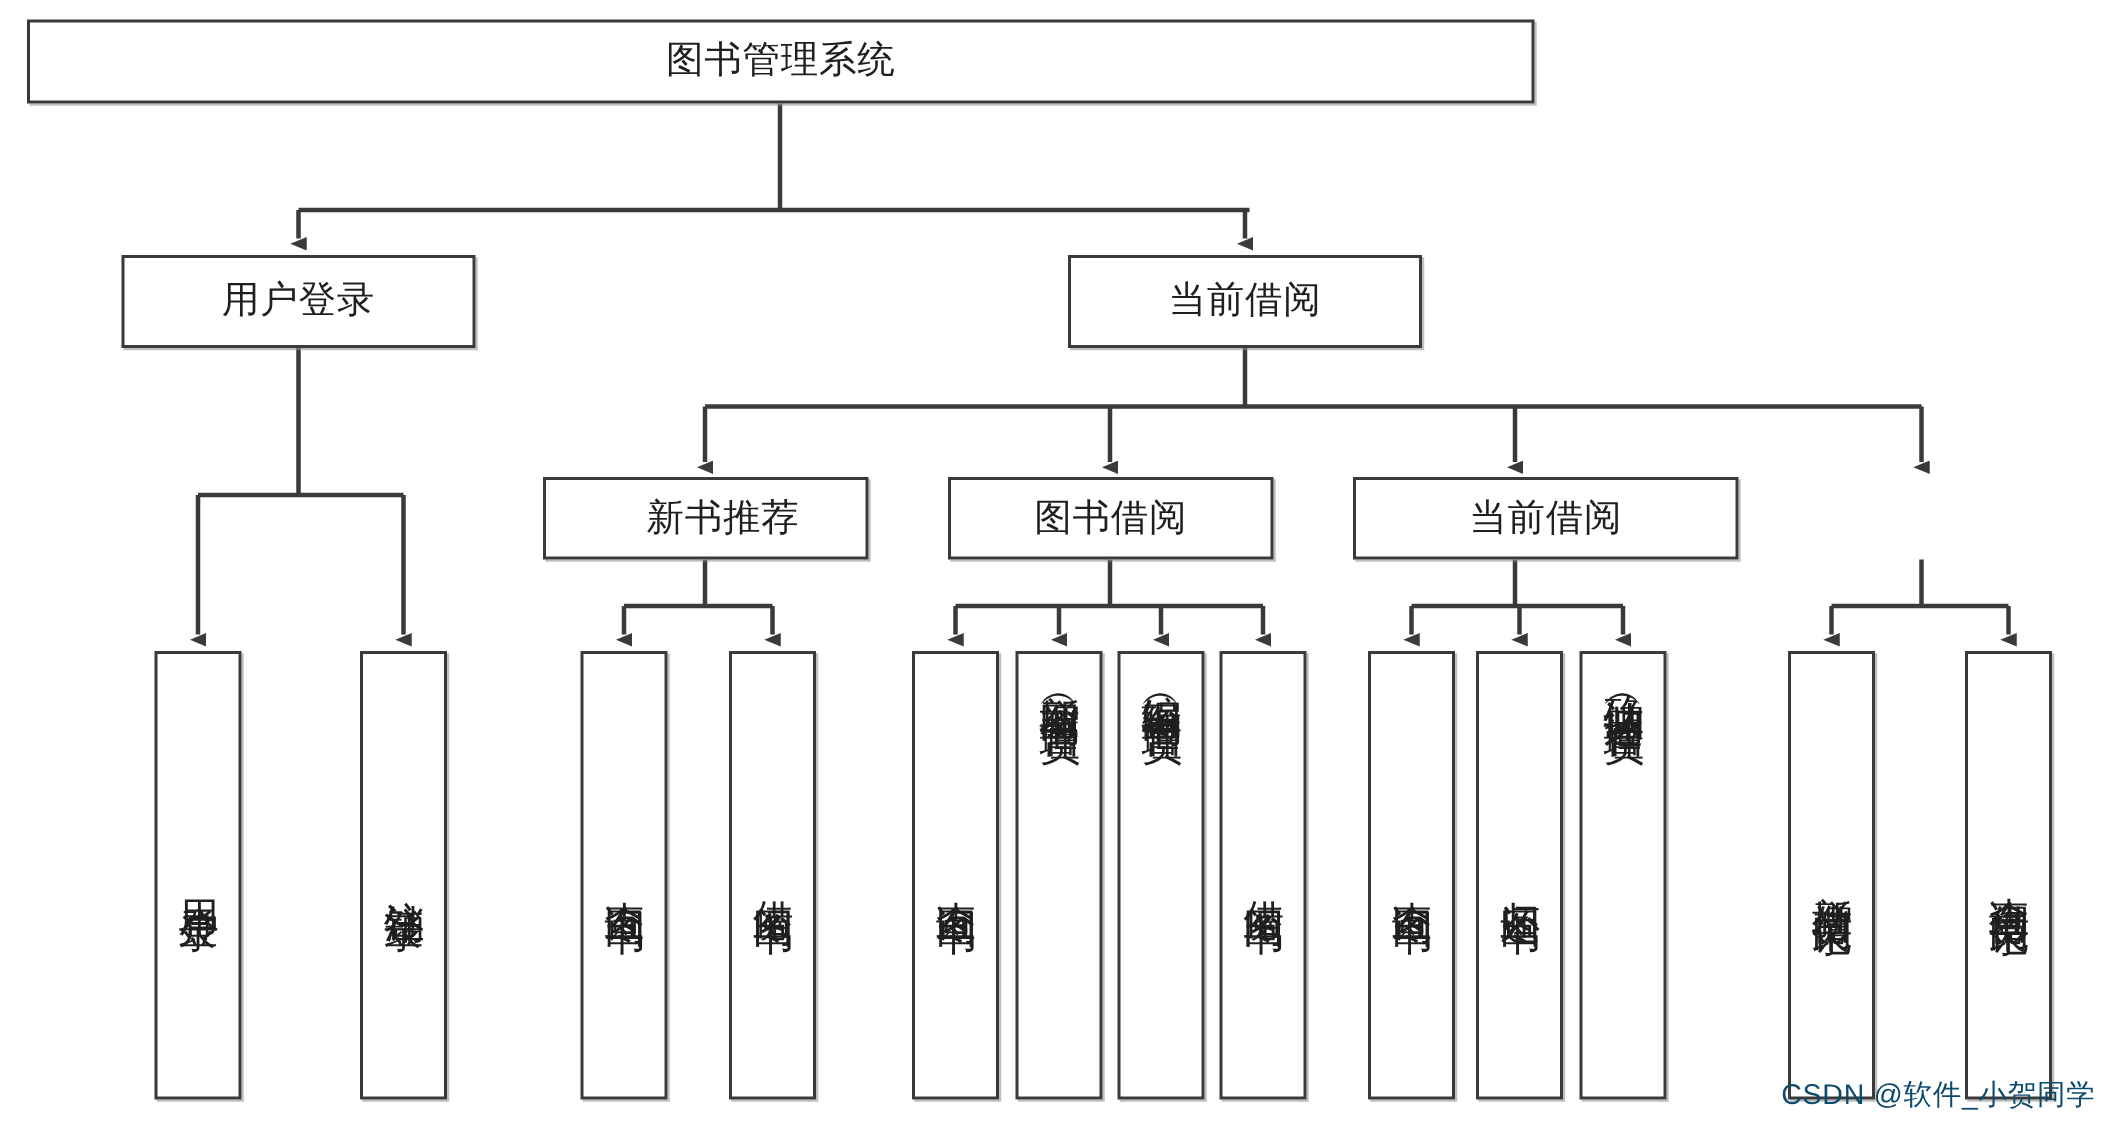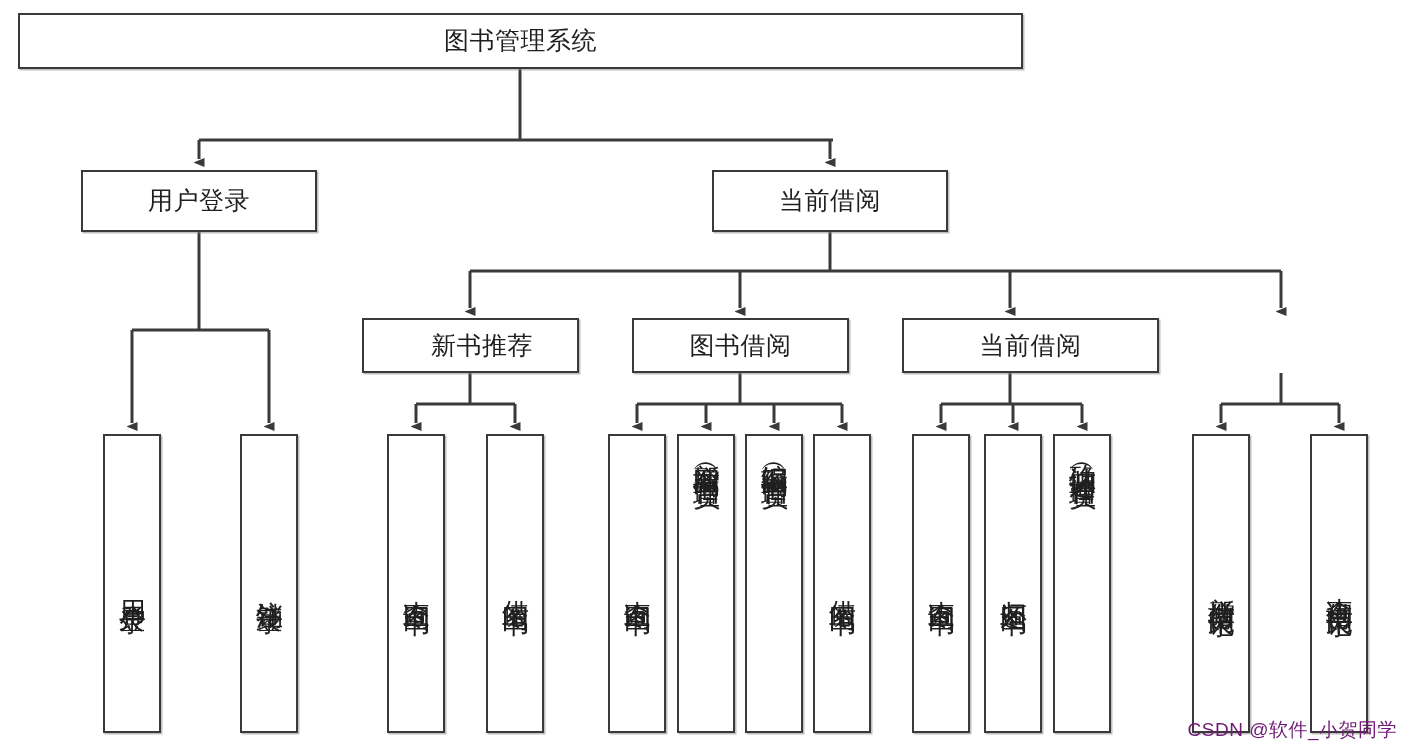--- a/index.html
+++ b/index.html
@@ -67,21 +67,21 @@
   }
   .node.leaf.shortlbl {
     align-items: center;
     padding-top: 0;
   }
   #watermark {
     position: absolute;
     right: 8px;
     bottom: 4px;
     font-size: 19px;
-    color: #701a75;
+    color: #0c4a6e;
     letter-spacing: 0.5px;
     white-space: nowrap;
   }
 </style>
 </head>
 <body>
 
 <div id="canvas">
 
   <svg id="edges" viewBox="0 0 1405 747" xmlns="http://www.w3.org/2000/svg">

